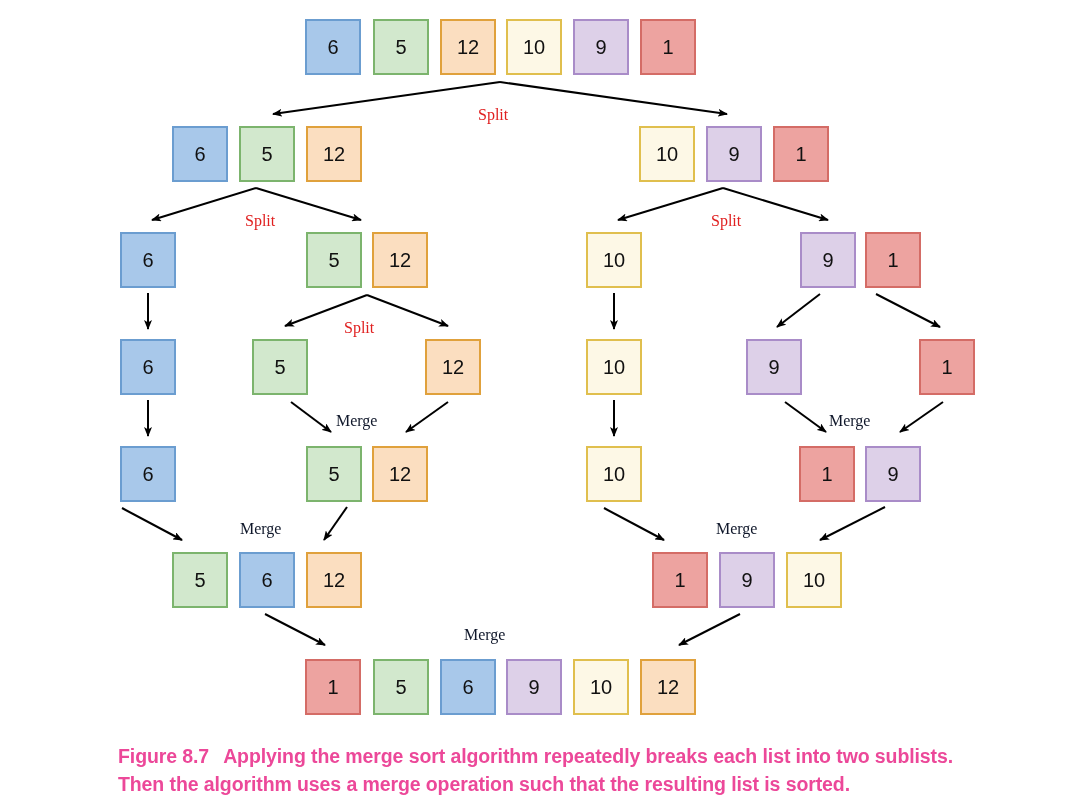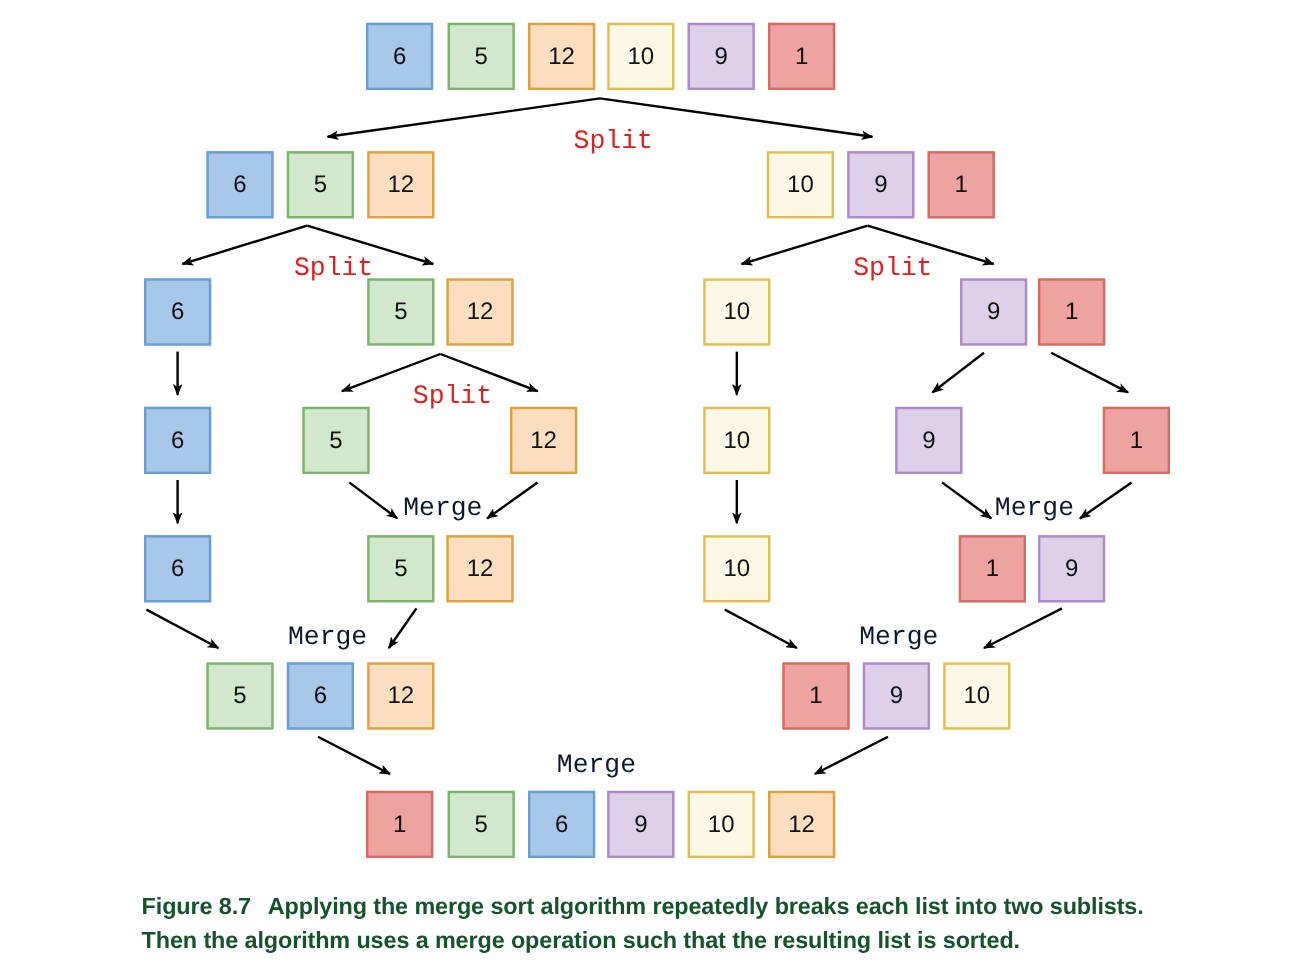--- a/index.html
+++ b/index.html
@@ -35,37 +35,37 @@
     display: flex;
     align-items: center;
     justify-content: center;
     font-family: "Liberation Sans", sans-serif;
     font-size: 20px;
     color: #111111;
     line-height: 1;
   }
   .label {
     position: absolute;
-    font-family: Liberation Mono, monospace;
-    font-size: 22px;
+    font-family: Liberation Serif, serif;
+    font-size: 16px;
     line-height: 1;
     white-space: nowrap;
   }
   .label.split { color: #e02020; }
   .label.merge { color: #0f172a; }
   #caption {
     position: absolute;
     left: 118px;
     top: 743px;
     width: 860px;
     font-family: "Liberation Sans", sans-serif;
     font-weight: bold;
     font-size: 19.5px;
     line-height: 1.42;
-    color: #14532d;
+    color: #ec4899;
     letter-spacing: -0.1px;
   }
   #caption .fig-num { margin-right: 14px; }
 </style>
 </head>
 <body>
 
 <div id="figure">
 
   <svg id="svg-layer" viewBox="0 0 1082 810" xmlns="http://www.w3.org/2000/svg">

